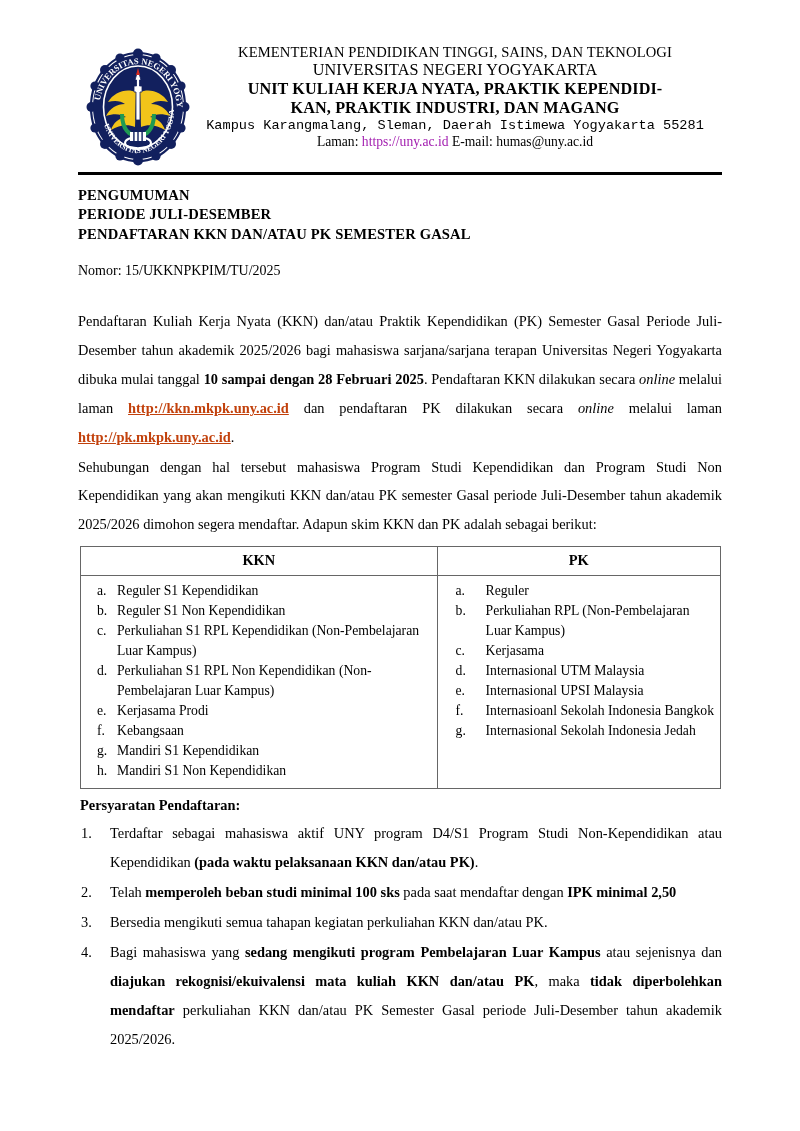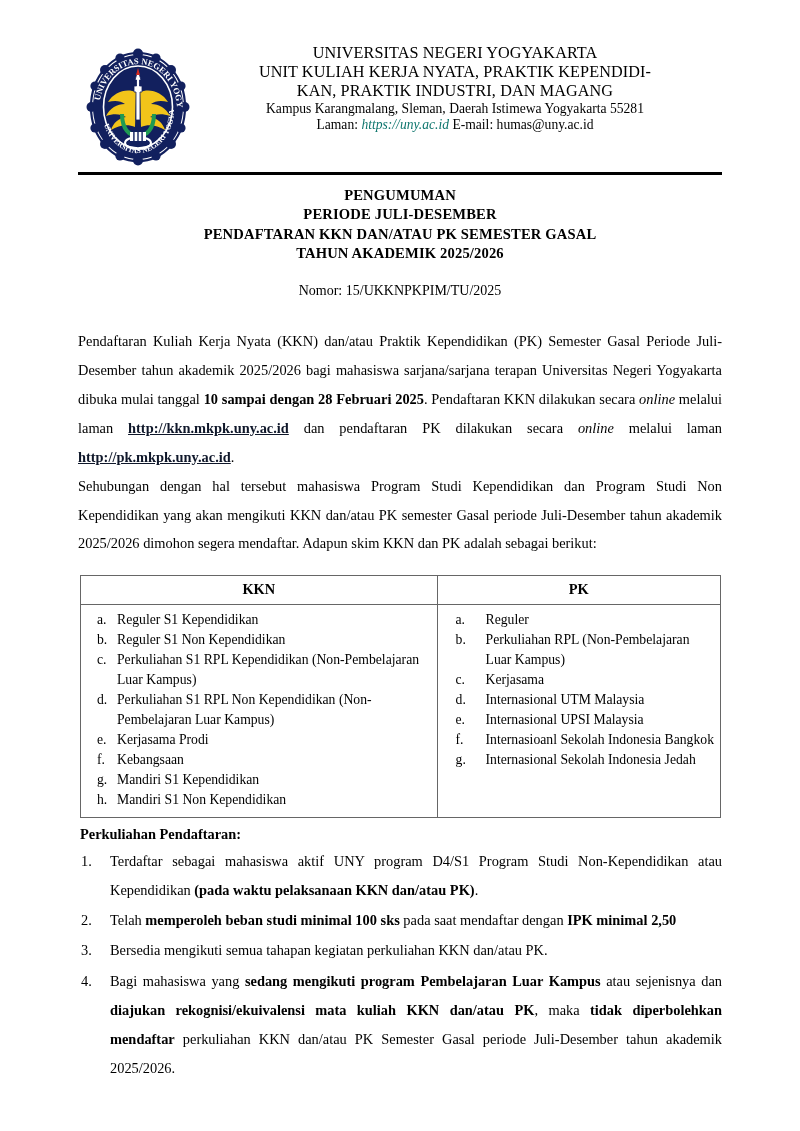--- a/index.html
+++ b/index.html
@@ -47,35 +47,34 @@
     text-align: center;
     padding-right: 6px;
     padding-top: 4px;
   }
   .lh-line {
     line-height: 1.17;
     white-space: nowrap;
   }
   .lh-ministry { font-size: 14.6px; letter-spacing: 0.1px; }
   .lh-univ     { font-size: 16.2px; letter-spacing: 0.1px; }
-  .lh-unit     { font-size: 16.2px; font-weight: normal; letter-spacing: 0.1px; }
-  .lh-addr     { font-size: 13.6px; }
+  .lh-unit     { font-size: 16.2px; font-weight: bold; letter-spacing: 0.1px; }
+  .lh-addr     { font-size: 13.6px; font-family: Liberation Mono, monospace; }
   .lh-contact  { font-size: 13.6px; }
-  .lh-link     { color: #0f766e; font-style: italic; }
+  .lh-link     { color: #a21caf; }
 
   .rule {
     height: 3px;
     background: #000000;
     margin: 6px 0 0 0;
     width: 100%;
   }
 
   
   .title-block {
-    text-align: center;
     margin-top: 11px;
   }
   .title-block .t {
     font-weight: bold;
     font-size: 14.6px;
     line-height: 1.33;
     letter-spacing: 0.15px;
   }
   .title-block .nomor {
     font-size: 14px;
@@ -89,30 +88,30 @@
     margin: 0;
     font-size: 14.4px;
     line-height: 2.02;
     text-align: justify;
     text-justify: inter-word;
   }
   p.para.tight { line-height: 1.98; }
   .b   { font-weight: bold; }
   .i   { font-style: italic; }
   .lnk {
-    color: #0f172a;
+    color: #c2410c;
     font-weight: bold;
     text-decoration: underline;
   }
 
   
   table.skim {
     border-collapse: collapse;
     width: 641px;
-    margin: 17px 0 0 2px;
+    margin: 8px 0 0 2px;
     table-layout: fixed;
   }
   table.skim th, table.skim td {
     border: 1px solid #666666;
     vertical-align: top;
   }
   table.skim th {
     text-align: center;
     font-weight: bold;
     font-size: 14.4px;
@@ -233,35 +232,35 @@
         <path d="M34 66 C34 82 42 90 52 90 C62 90 70 82 70 66 L66 66 C66 79 60 86 52 86 C44 86 38 79 38 66 Z" fill="#1f9a52"></path>
 
         <ellipse cx="52" cy="95" rx="13" ry="6" fill="none" stroke="#ffffff" stroke-width="2"></ellipse>
         <rect x="44" y="84" width="16" height="9" fill="#ffffff"></rect>
         <rect x="47.2" y="84" width="1.4" height="9" fill="#12205e"></rect>
         <rect x="51.3" y="84" width="1.4" height="9" fill="#12205e"></rect>
         <rect x="55.4" y="84" width="1.4" height="9" fill="#12205e"></rect>
       </svg>
     </div>
     <div class="letterhead-text">
+      <div class="lh-line lh-ministry">KEMENTERIAN PENDIDIKAN TINGGI, SAINS, DAN TEKNOLOGI</div>
       <div class="lh-line lh-univ">UNIVERSITAS NEGERI YOGYAKARTA</div>
       <div class="lh-line lh-unit">UNIT KULIAH KERJA NYATA, PRAKTIK KEPENDIDI-</div>
       <div class="lh-line lh-unit">KAN, PRAKTIK INDUSTRI, DAN MAGANG</div>
       <div class="lh-line lh-addr">Kampus Karangmalang, Sleman, Daerah Istimewa Yogyakarta 55281</div>
       <div class="lh-line lh-contact"><span>Laman:</span> <span class="lh-link">https://uny.ac.id</span> <span>E-mail:</span> <span>humas@uny.ac.id</span></div>
     </div>
   </div>
 
   <div class="rule"></div>
 
   <div class="title-block">
     <div class="t">PENGUMUMAN</div>
     <div class="t">PERIODE JULI-DESEMBER</div>
     <div class="t">PENDAFTARAN KKN DAN/ATAU PK SEMESTER GASAL</div>
-    <div class="t">TAHUN AKADEMIK 2025/2026</div>
     <div class="nomor">Nomor: 15/UKKNPKPIM/TU/2025</div>
   </div>
 
   <div class="body-area">
 
     <p class="para"><span>Pendaftaran Kuliah Kerja Nyata (KKN) dan/atau Praktik Kependidikan (PK) Semester Gasal Periode Juli-Desember tahun akademik 2025/2026 bagi mahasiswa sarjana/sarjana terapan Universitas Negeri Yogyakarta dibuka mulai tanggal </span><span class="b">10 sampai dengan 28 Februari 2025</span><span>. Pendaftaran KKN dilakukan secara </span><span class="i">online</span><span> melalui laman </span><span class="lnk">http://kkn.mkpk.uny.ac.id</span><span> dan pendaftaran PK dilakukan secara </span><span class="i">online</span><span> melalui laman </span><span class="lnk">http://pk.mkpk.uny.ac.id</span><span>.</span></p>
 
     <p class="para tight">Sehubungan dengan hal tersebut mahasiswa Program Studi Kependidikan dan Program Studi Non Kependidikan yang akan mengikuti KKN dan/atau PK semester Gasal periode Juli-Desember tahun akademik  2025/2026 dimohon segera mendaftar. Adapun skim KKN dan PK adalah sebagai berikut:</p>
 
     <table class="skim">
@@ -338,21 +337,21 @@
               <li>
                   <span class="mk">g.</span>
                   <span class="tx">Internasional Sekolah Indonesia Jedah</span>
                 </li>
             </ol>
           </td>
         </tr>
       </tbody>
     </table>
 
-    <div class="req-head">Perkuliahan Pendaftaran:</div>
+    <div class="req-head">Persyaratan Pendaftaran:</div>
 
     <ol class="numlist">
       <li>
         <span class="num">1.</span>
         <span class="txt"><span>Terdaftar sebagai mahasiswa aktif UNY program D4/S1 Program Studi Non-Kependidikan atau Kependidikan </span><span class="b">(pada waktu pelaksanaan KKN dan/atau PK)</span><span>.</span></span>
       </li>
       <li>
         <span class="num">2.</span>
         <span class="txt"><span>Telah </span><span class="b">memperoleh beban studi minimal 100 sks</span><span> pada saat mendaftar dengan </span><span class="b">IPK minimal 2,50</span></span>
       </li>

